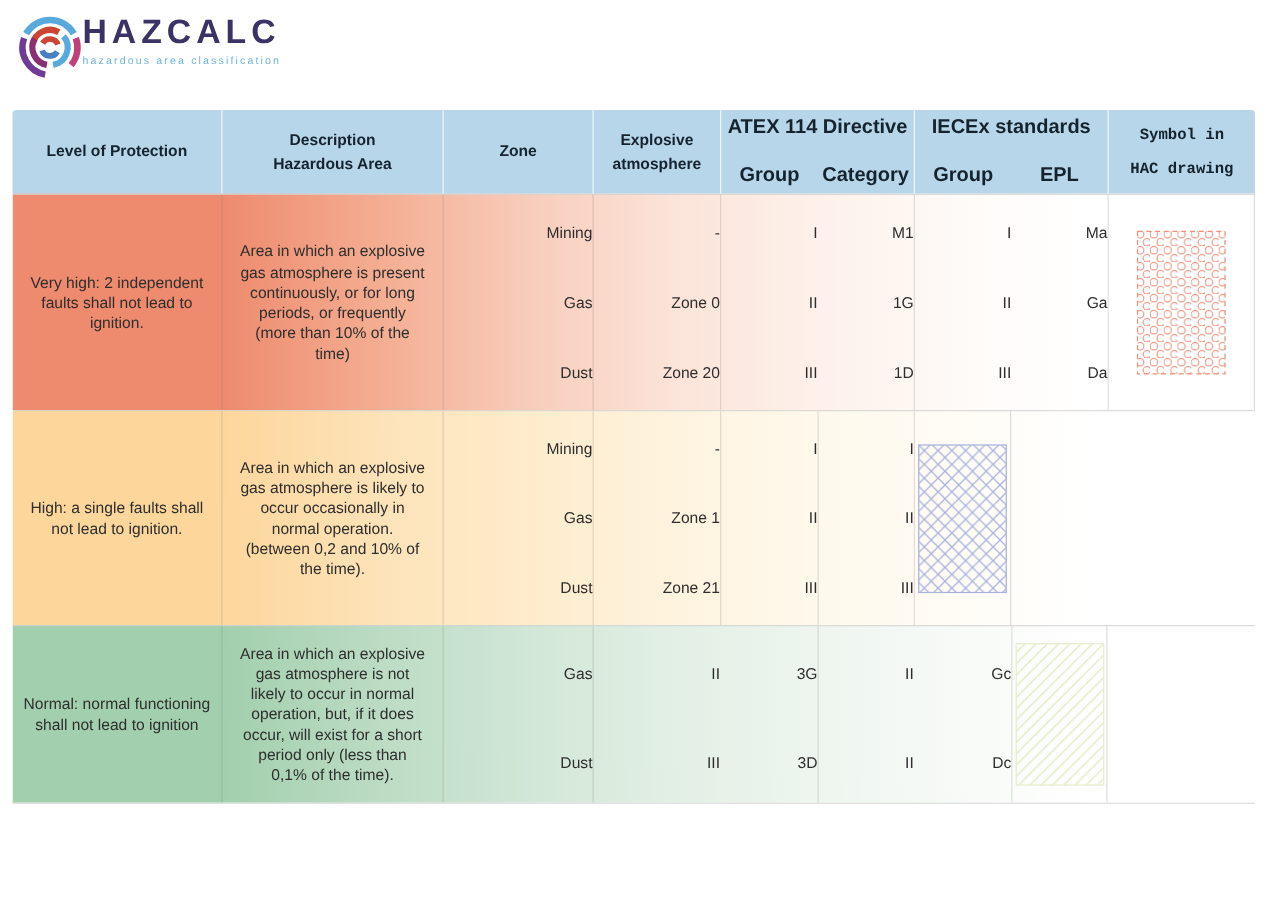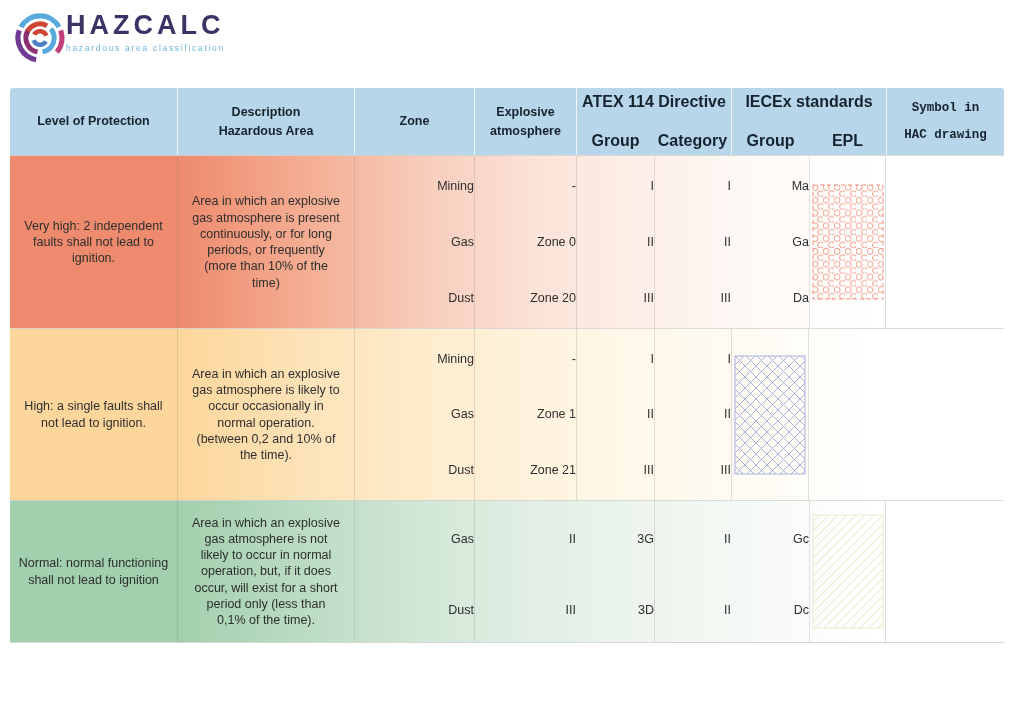--- a/index.html
+++ b/index.html
@@ -139,20 +139,25 @@
       <div class="cell stack">
         <span>-</span>
         <span>Zone 0</span>
         <span>Zone 20</span>
       </div>
       <div class="cell stack">
         <span>I</span>
         <span>II</span>
         <span>III</span>
       </div>
+      <div class="cell stack nosep">
+        <span>M1</span>
+        <span>1G</span>
+        <span>1D</span>
+      </div>
       <div class="cell stack">
         <span>I</span>
         <span>II</span>
         <span>III</span>
       </div>
       <div class="cell stack nosep">
         <span>Ma</span>
         <span>Ga</span>
         <span>Da</span>
       </div>

